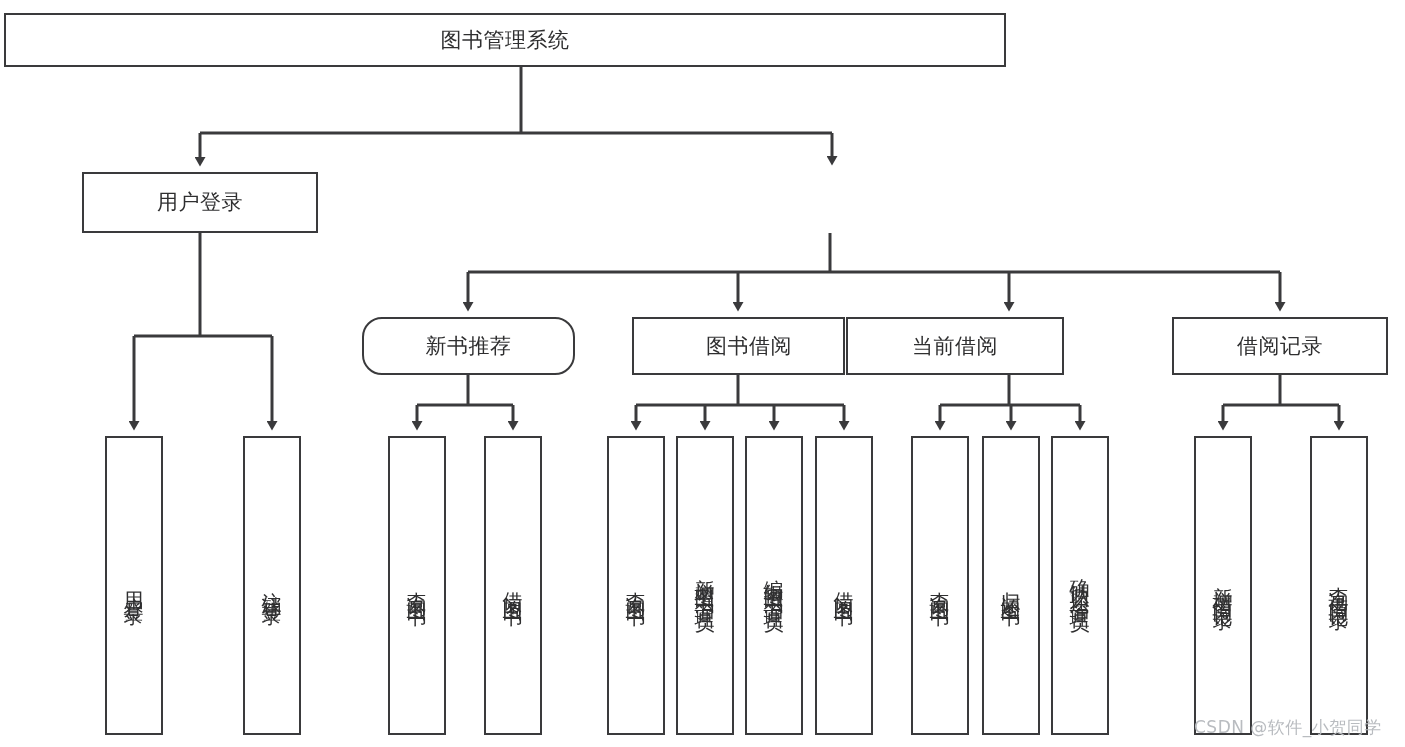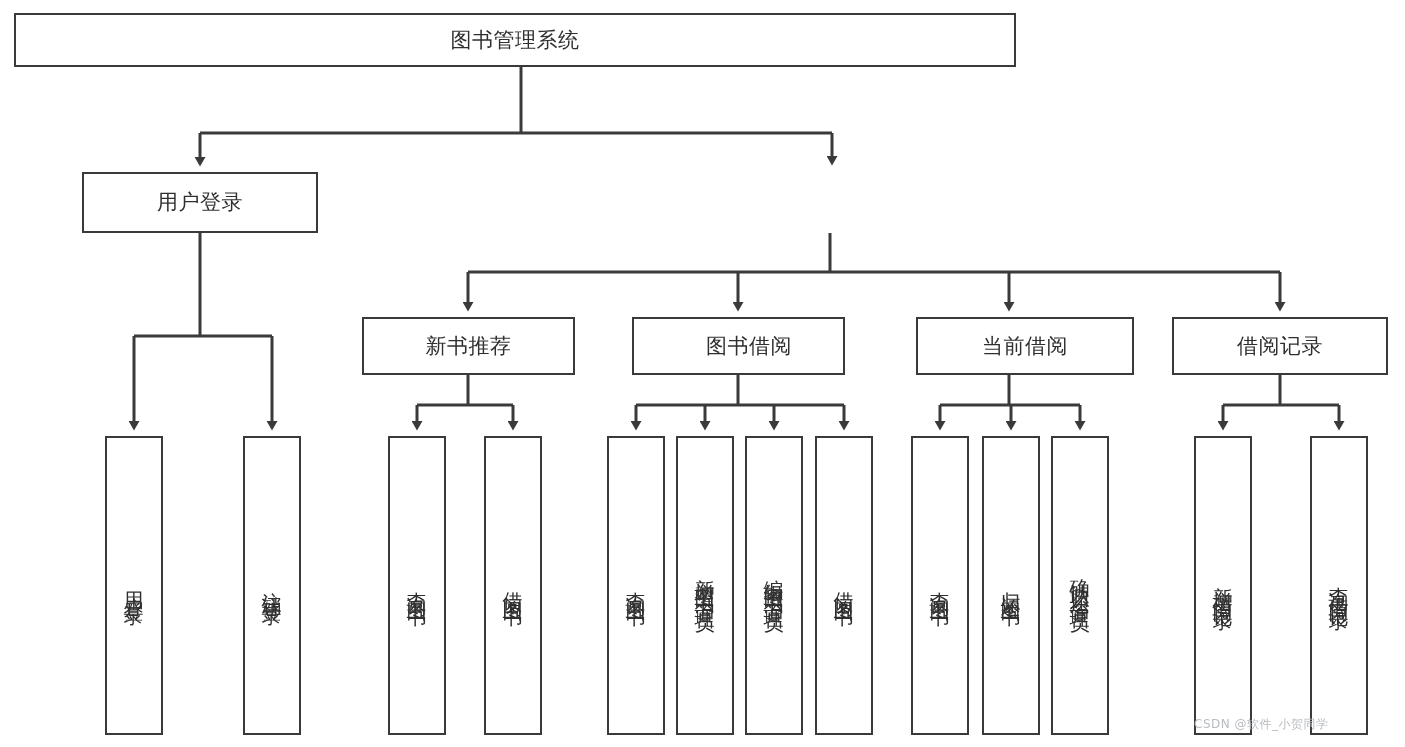--- a/index.html
+++ b/index.html
@@ -51,21 +51,21 @@
     writing-mode: vertical-rl;
     text-orientation: upright;
     white-space: nowrap;
     letter-spacing: 5px;
     font-size: 20px;
     line-height: 1;
     max-height: 100%;
   }
   .watermark {
     position: absolute;
-    font-size: 12px;
+    font-size: 17px;
     color: #b9bcc0;
     white-space: nowrap;
     letter-spacing: 0.5px;
   }
 </style>
 </head>
 <body>
 
 <div id="canvas">
 
@@ -112,35 +112,35 @@
       <path d="M 1011,405 L 1011,422" marker-end="url(#arrow)"></path>
       <path d="M 1080,405 L 1080,422" marker-end="url(#arrow)"></path>
 
       <path d="M 1280,375 L 1280,405"></path>
       <path d="M 1223,405 L 1339,405"></path>
       <path d="M 1223,405 L 1223,422" marker-end="url(#arrow)"></path>
       <path d="M 1339,405 L 1339,422" marker-end="url(#arrow)"></path>
     </g>
   </svg>
 
-  <div class="node" style="left:14px; top:13px; width:1002px; height:54px;">
+  <div class="node" style="left:4px; top:13px; width:1002px; height:54px;">
     <span class="node-label">图书管理系统</span>
   </div>
 
   <div class="node" style="left:82px; top:172px; width:236px; height:61px;">
     <span class="node-label">用户登录</span>
   </div>
 
-  <div class="node" style="left:362px; top:317px; width:213px; height:58px;">
+  <div class="node" style="left:362px; top:317px; width:213px; height:58px;border-radius:20px;">
     <span class="node-label">新书推荐</span>
   </div>
   <div class="node" style="left:632px; top:317px; width:213px; height:58px;padding-left:21px;">
     <span class="node-label">图书借阅</span>
   </div>
-  <div class="node" style="left:916px; top:317px; width:218px; height:58px;">
+  <div class="node" style="left:846px; top:317px; width:218px; height:58px;">
     <span class="node-label">当前借阅</span>
   </div>
   <div class="node" style="left:1172px; top:317px; width:216px; height:58px;">
     <span class="node-label">借阅记录</span>
   </div>
 
   <div class="node vertical" style="left:105px; top:436px; width:58px; height:299px;">
     <span class="node-label">用户登录</span>
   </div>
   <div class="node vertical" style="left:243px; top:436px; width:58px; height:299px;">

